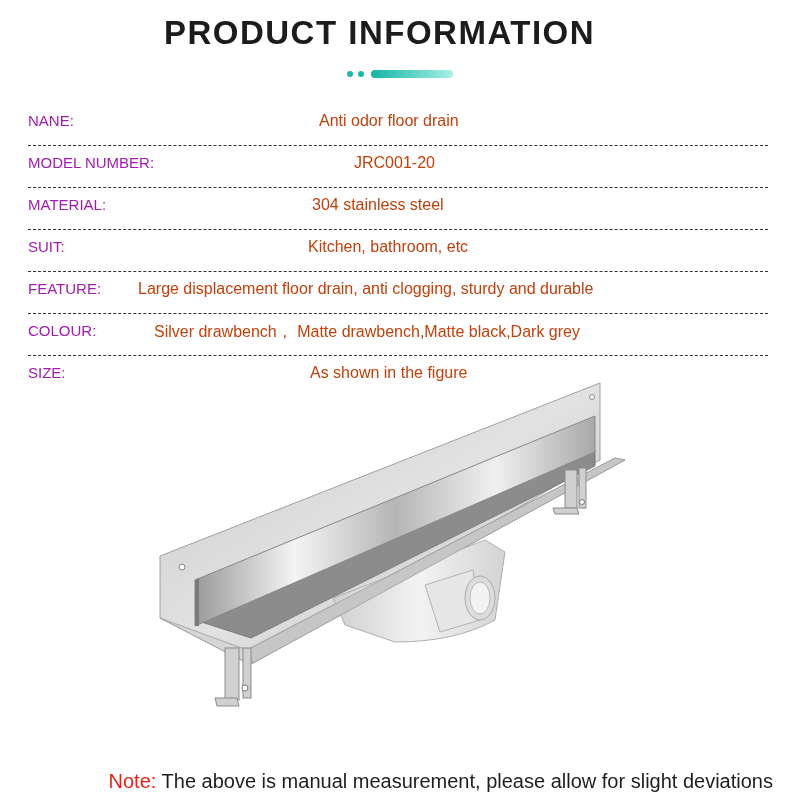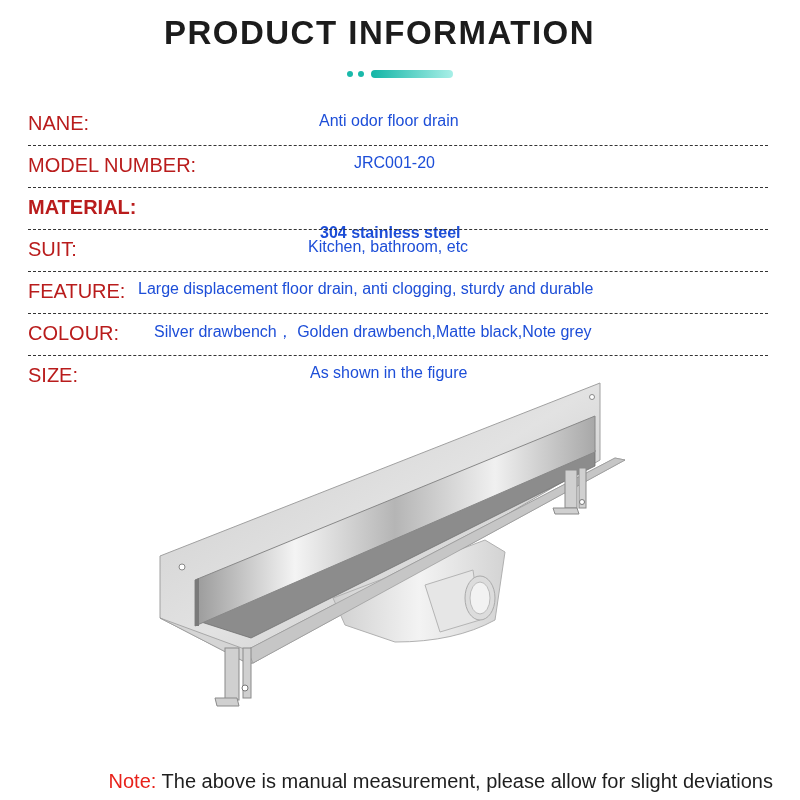--- a/index.html
+++ b/index.html
@@ -2,22 +2,22 @@
 <html><head>
 <meta charset="utf-8">
 <style>
   html, body { margin:0; padding:0; background:#ffffff; }
   body { width:800px; height:800px; position:relative; overflow:hidden; font-family:"Liberation Sans", sans-serif; color:#1a1a1a; }
   .title { position:absolute; top:14px; left:0; width:759px; text-align:center; font-size:33px; font-weight:bold; letter-spacing:1.5px; color:#1c1c1c; }
   .accent { position:absolute; top:70px; left:347px; height:8px; display:flex; align-items:center; gap:5px; }
   .accent .dot { width:6px; height:6px; border-radius:50%; background:#1ab9aa; }
   .accent .bar { width:82px; height:8px; border-radius:4px; background:linear-gradient(90deg,#13b5a6 0%, #a8efe7 100%); margin-left:2px; }
   .row { position:absolute; left:28px; width:740px; height:42px; }
-  .row .label { position:absolute; left:0; top:8px; font-size:20px; color:#b91c1c; white-space:nowrap; }
-  .row .value { position:absolute; top:8px; font-size:16px; color:#1d4ed8; white-space:nowrap; }
+  .row .label { position:absolute; left:0; top:8px; font-size:15px; color:#a21caf; white-space:nowrap; }
+  .row .value { position:absolute; top:8px; font-size:16px; color:#c2410c; white-space:nowrap; }
   .row .divider { position:absolute; left:0; right:0; bottom:0; height:0; border-bottom:1.3px dashed #333; }
   .product { position:absolute; left:155px; top:380px; width:470px; height:330px; }
   .note { position:absolute; top:770px; right:27px; font-size:20px; color:#1e1e1e; white-space:nowrap; }
   .note .note-lbl { color:#e8221b; }
 </style>
 </head>
 <body>
 
 <div class="title">PRODUCT INFORMATION</div>
 <div class="accent">
@@ -30,38 +30,38 @@
   <div class="row" style="top:104px;">
     <span class="label">NANE:</span>
     <span class="value" style="left:291px;">Anti odor floor drain</span>
     <span class="divider"></span>
   </div>
   <div class="row" style="top:146px;">
     <span class="label">MODEL NUMBER:</span>
     <span class="value" style="left:326px;text-align:right;">JRC001-20</span>
     <span class="divider"></span>
   </div>
-  <div class="row" style="top:188px;font-weight:bold;">
+  <div class="row" style="top:188px;">
     <span class="label">MATERIAL:</span>
-    <span class="value" style="left:292px;margin-top:28px;">304 stainless steel</span>
+    <span class="value" style="left:284px;">304 stainless steel</span>
     <span class="divider"></span>
   </div>
   <div class="row" style="top:230px;">
     <span class="label">SUIT:</span>
     <span class="value" style="left:280px;">Kitchen, bathroom, etc</span>
     <span class="divider"></span>
   </div>
   <div class="row" style="top:272px;">
     <span class="label">FEATURE:</span>
     <span class="value" style="left:110px;">Large displacement floor drain, anti clogging, sturdy and durable</span>
     <span class="divider"></span>
   </div>
   <div class="row" style="top:314px;">
     <span class="label">COLOUR:</span>
-    <span class="value" style="left:126px;">Silver drawbench， Golden drawbench,Matte black,Note grey</span>
+    <span class="value" style="left:126px;">Silver drawbench， Matte drawbench,Matte black,Dark grey</span>
     <span class="divider"></span>
   </div>
   <div class="row" style="top:356px;text-decoration:underline;">
     <span class="label">SIZE:</span>
     <span class="value" style="left:282px;text-align:center;">As shown in the figure</span>
   </div>
 </div>
 
 <svg class="product" viewBox="0 0 470 330" xmlns="http://www.w3.org/2000/svg">
   <defs>

